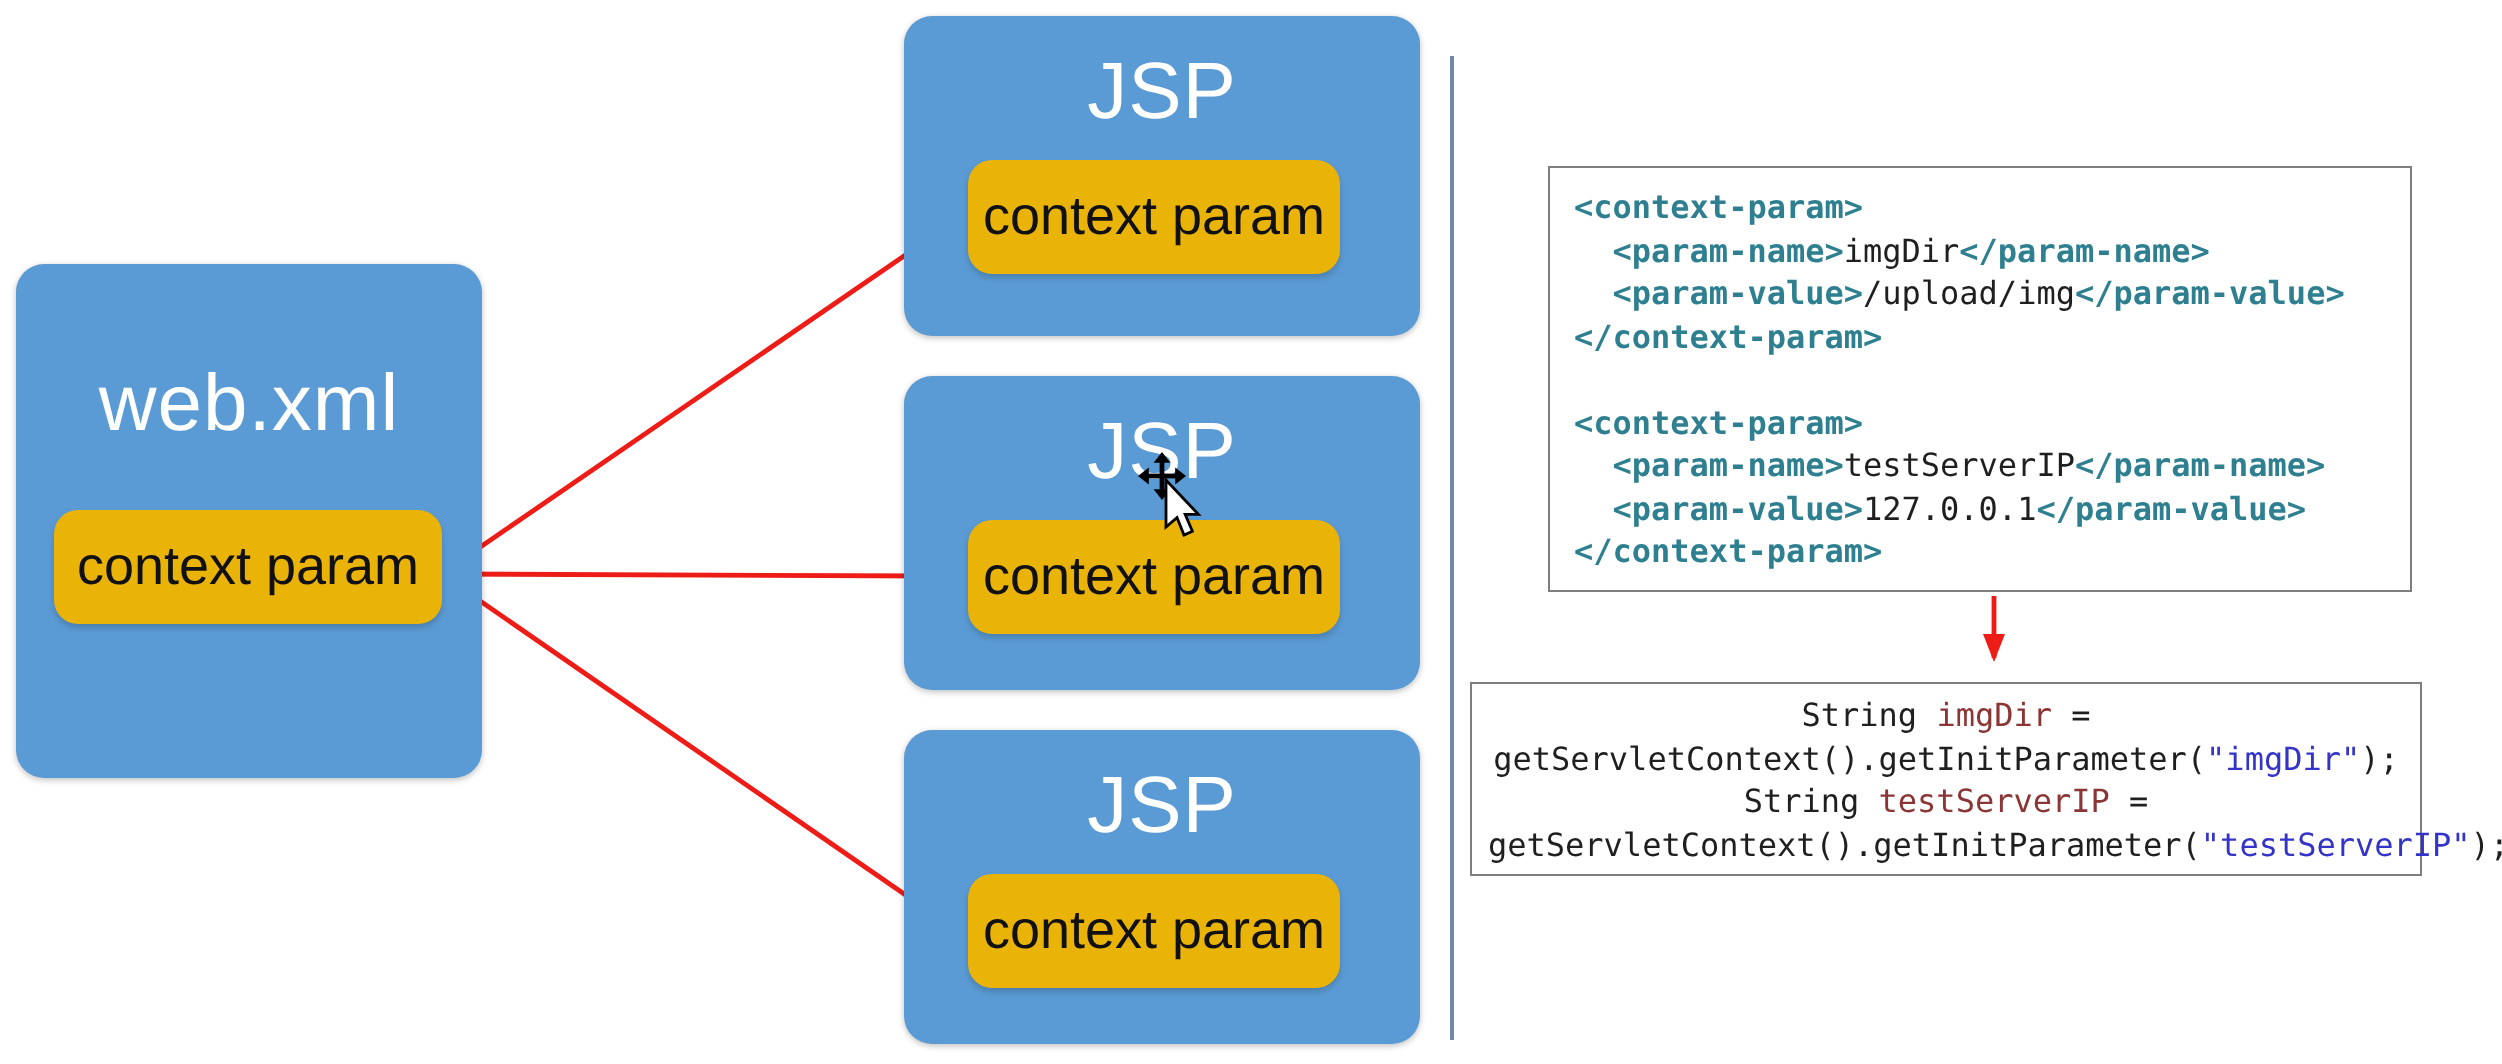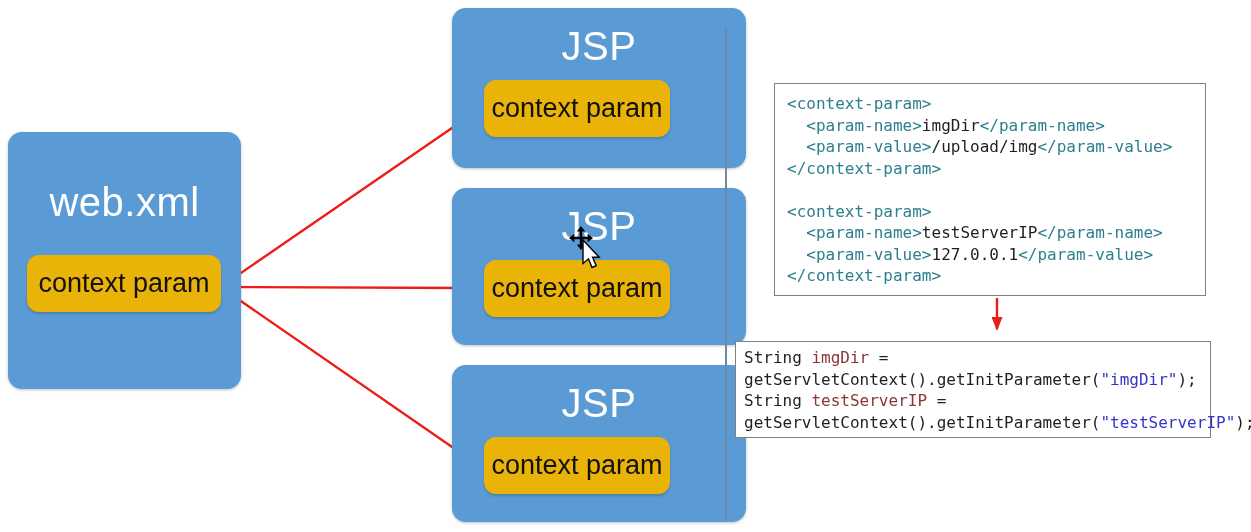--- a/index.html
+++ b/index.html
@@ -18,21 +18,21 @@
 
   .bigbox{
     position:absolute;background:var(--box-blue);border-radius:14px;
     box-shadow:0 1px 3px rgba(0,0,0,0.25);
   }
   .bigbox-title{
     color:#ffffff;text-align:center;font-size:40px;letter-spacing:0.5px;
   }
   .webxml{left:8px;top:132px;width:233px;height:257px;}
   .webxml .bigbox-title{margin-top:48px;}
-  .jsp{left:452px;width:294px;}
+  .jsp{left:452px;width:258px;}
   .jsp .bigbox-title{margin-top:16px;}
   .jsp-0{top:8px;height:160px;}
   .jsp-1{top:188px;height:157px;}
   .jsp-2{top:365px;height:157px;}
   .pill{
     position:absolute;background:#eab308;border-radius:12px;
     display:flex;align-items:center;justify-content:center;
     font-size:27px;color:#111111;box-shadow:0 2px 3px rgba(0,0,0,0.18);
   }
   .webxml .pill{left:19px;top:123px;width:194px;height:57px;}
@@ -47,22 +47,22 @@
     background:var(--divider);
   }
 
   .codebox{
     position:absolute;border:1px solid var(--code-border);background:#ffffff;
     font-family:"DejaVu Sans Mono", monospace;font-size:16px;color:var(--code-plain);
     white-space:pre;
   }
   .codebox .code-line{line-height:21.5px;}
   .xml-block{left:774px;top:83px;width:432px;height:213px;padding:9px 12px;}
-  .java-block{left:735px;top:341px;width:476px;height:97px;padding:5px 8px;}
-  .tok-tag{color:var(--xml-tag);}
+  .java-block{left:735px;top:341px;width:476px;height:97px;padding:5px 8px;text-align:center;}
+  .tok-tag{color:var(--xml-tag);font-weight:bold;}
   .tok-plain{color:var(--code-plain);}
   .tok-var{color:var(--java-var);}
   .tok-str{color:var(--java-str);}
 
   .cursor{position:absolute;left:566px;top:226px;width:40px;height:46px;pointer-events:none;}
 </style>
 </head>
 <body>
 
 <div class="stage">

